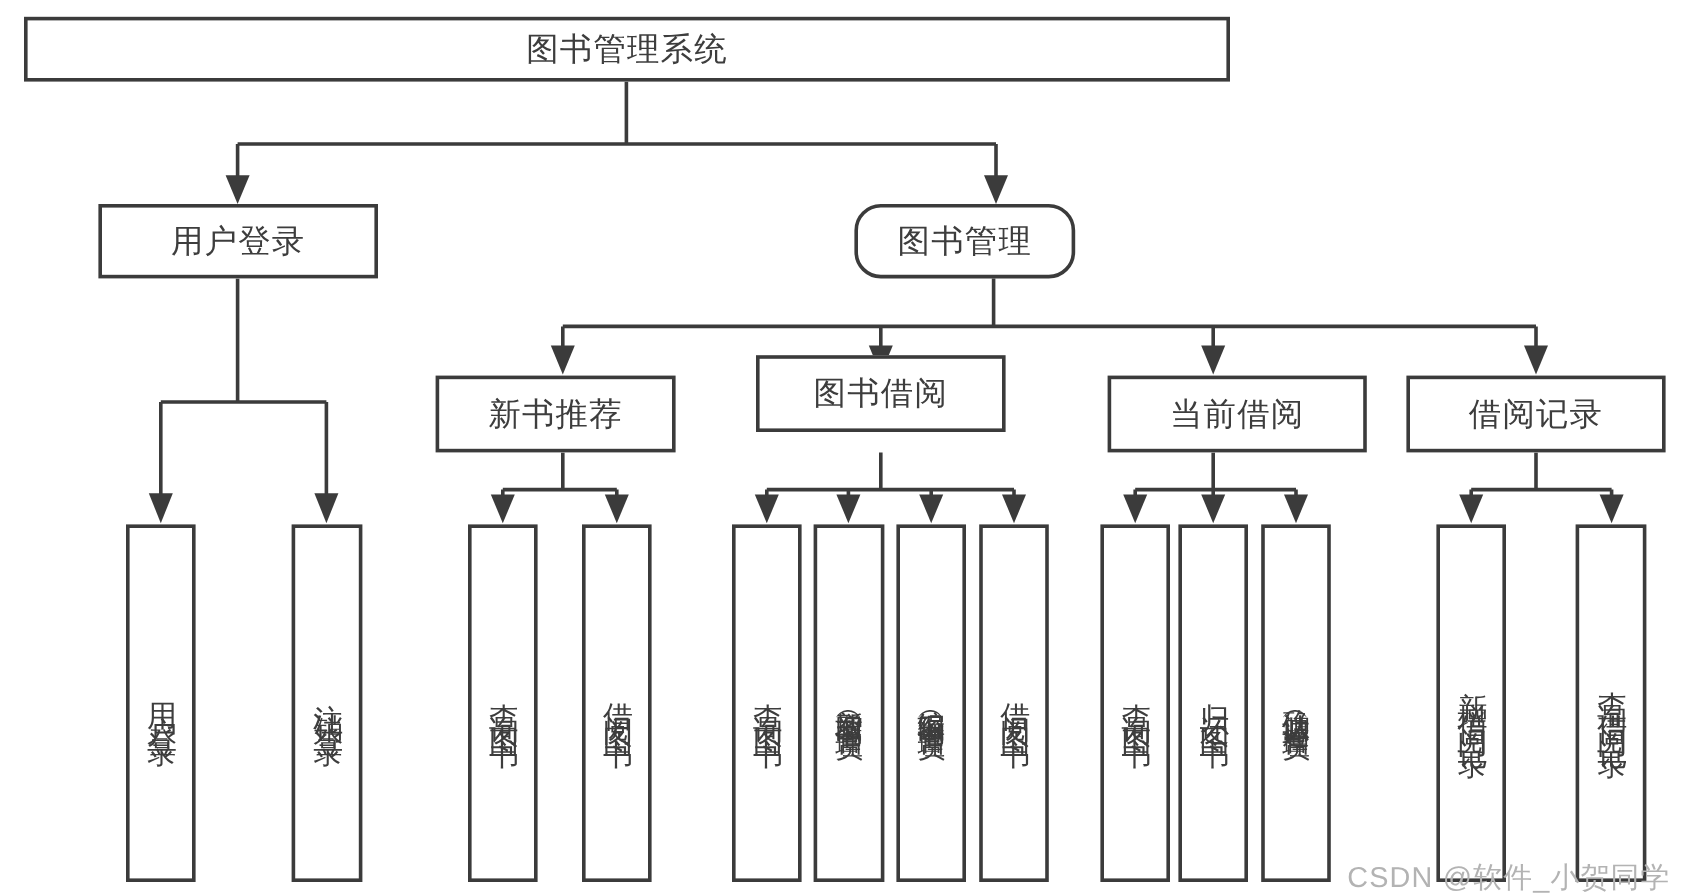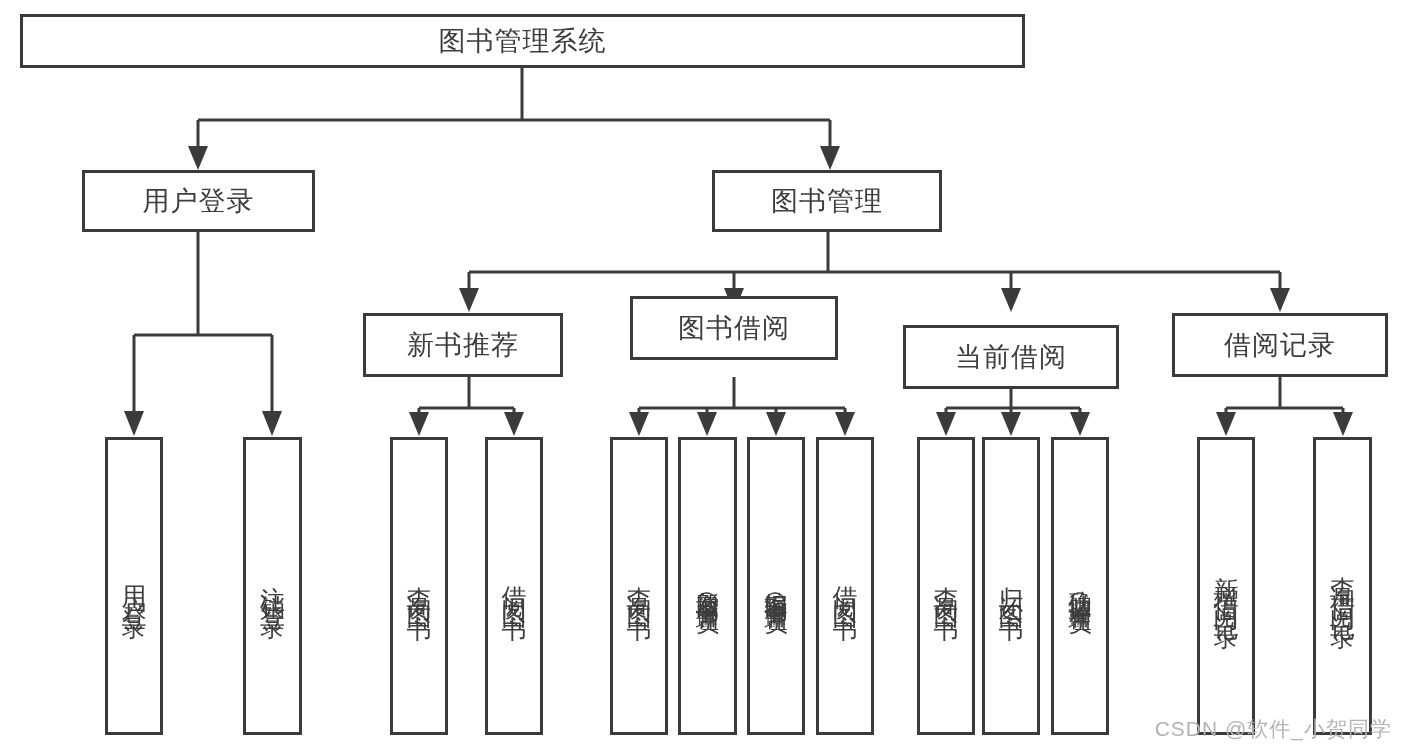--- a/index.html
+++ b/index.html
@@ -47,21 +47,21 @@
     white-space: nowrap;
   }
   .vbox.tight span {
     font-size: 23px;
     letter-spacing: 3px;
   }
   .watermark {
     position: absolute;
     top: 715px;
     right: 13px;
-    font-size: 21px;
+    font-size: 24px;
     color: var(--watermark);
     z-index: 3;
     letter-spacing: 1px;
   }
 </style>
 </head>
 <body>
 
 <div class="stage">
 
@@ -101,31 +101,31 @@
     <polygon class="arrowhead" points="1333,412 1353,412 1343,436"></polygon>
   </svg>
 
   <div class="node hbox root-box" style="left:20px; top:14px; width:1005px; height:54px;">
     <span>图书管理系统</span>
   </div>
 
   <div class="node hbox" style="left:82px; top:170px; width:233px; height:62px;">
     <span>用户登录</span>
   </div>
-  <div class="node hbox" style="left:712px; top:170px; width:230px; height:62px;">
+  <div class="node hbox" style="left:712px; top:170px; width:184px; height:62px;border-radius:22px;">
     <span>图书管理</span>
   </div>
 
   <div class="node hbox" style="left:363px; top:313px; width:200px; height:64px;">
     <span>新书推荐</span>
   </div>
   <div class="node hbox" style="left:630px; top:296px; width:208px; height:64px;">
     <span>图书借阅</span>
   </div>
-  <div class="node hbox" style="left:903px; top:313px; width:216px; height:64px;margin-top:12px;">
+  <div class="node hbox" style="left:923px; top:313px; width:216px; height:64px;">
     <span>当前借阅</span>
   </div>
   <div class="node hbox" style="left:1172px; top:313px; width:216px; height:64px;">
     <span>借阅记录</span>
   </div>
 
   <div class="node vbox" style="left:105px; top:437px; width:58px; height:298px;">
     <span>用户登录</span>
   </div>
   <div class="node vbox" style="left:243px; top:437px; width:59px; height:298px;">

